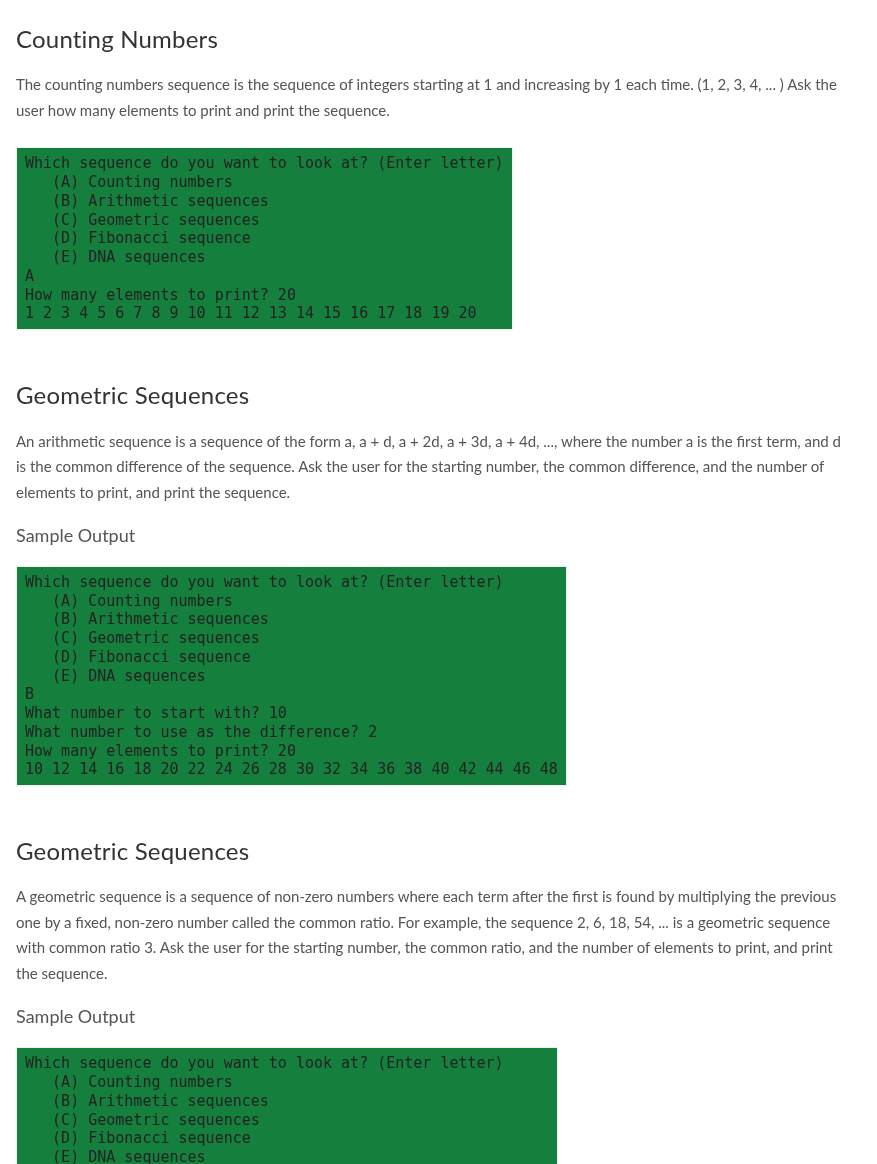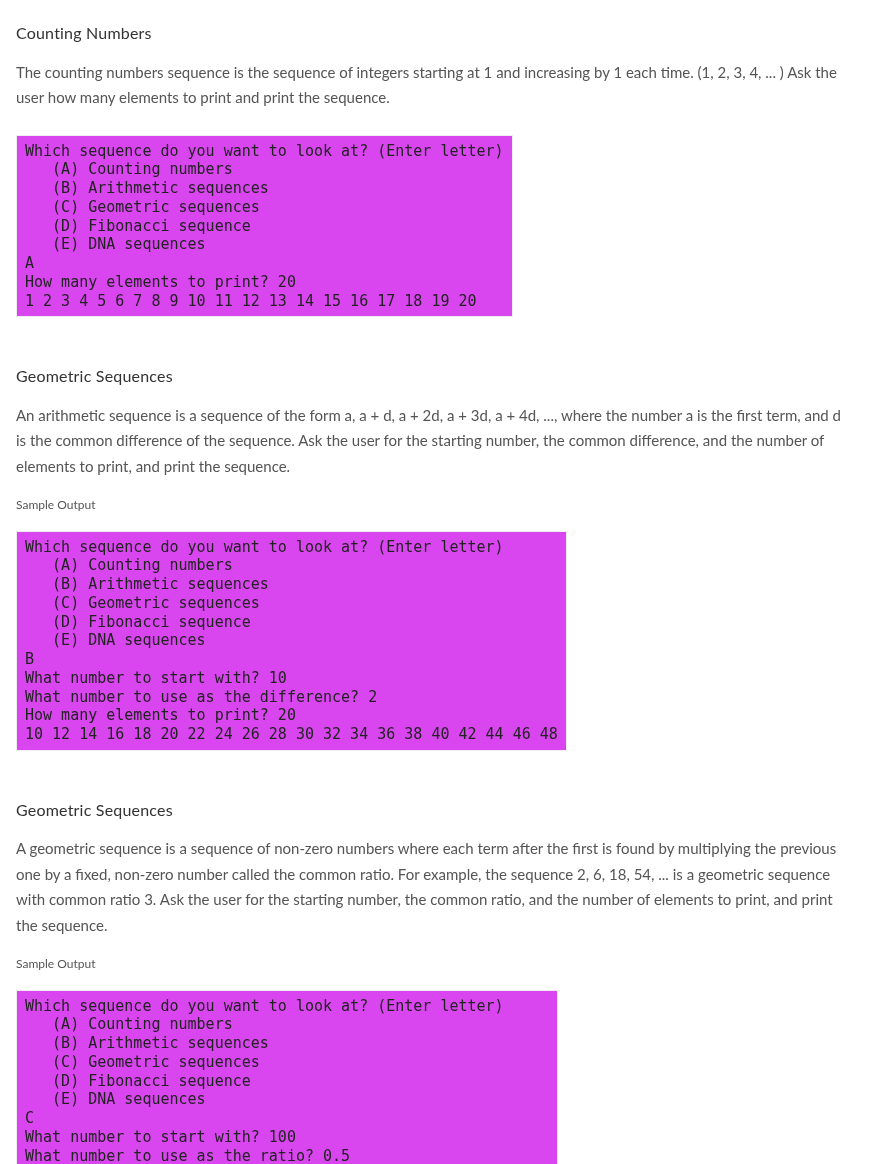--- a/index.html
+++ b/index.html
@@ -7,40 +7,40 @@
       font-family: "Lato", "Segoe UI", -apple-system, BlinkMacSystemFont, sans-serif;
       font-size: 15px;
       line-height: 1.6;
       color: #333;
       background: #fff;
       margin: 0;
       padding: 14px 16px;
       max-width: 877px;
     }
     h2.section-heading {
-      font-size: 16px;
+      font-size: 24px;
       font-weight: 400;
       color: #333;
       margin: 22px 0 14px 0;
       letter-spacing: 0.2px;
     }
     h2.section-heading:first-of-type { margin-top: 6px; }
     h3.subheading {
-      font-size: 12px;
+      font-size: 18px;
       font-weight: 400;
       color: #555;
       margin: 16px 0 8px 0;
     }
     p.desc {
       color: #555;
       margin: 10px 12px 16px 0;
       line-height: 1.7;
     }
     pre.codeblock {
-      background: #d946ef;
+      background: #15803d;
       border: 1px solid #eee;
       padding: 6px 8px;
       font-family: "Consolas", "Menlo", "DejaVu Sans Mono", monospace;
       font-size: 15px;
       line-height: 1.25;
       color: #222;
       white-space: pre;
       overflow-x: auto;
       margin: 8px 0 18px 0;
       display: inline-block;

